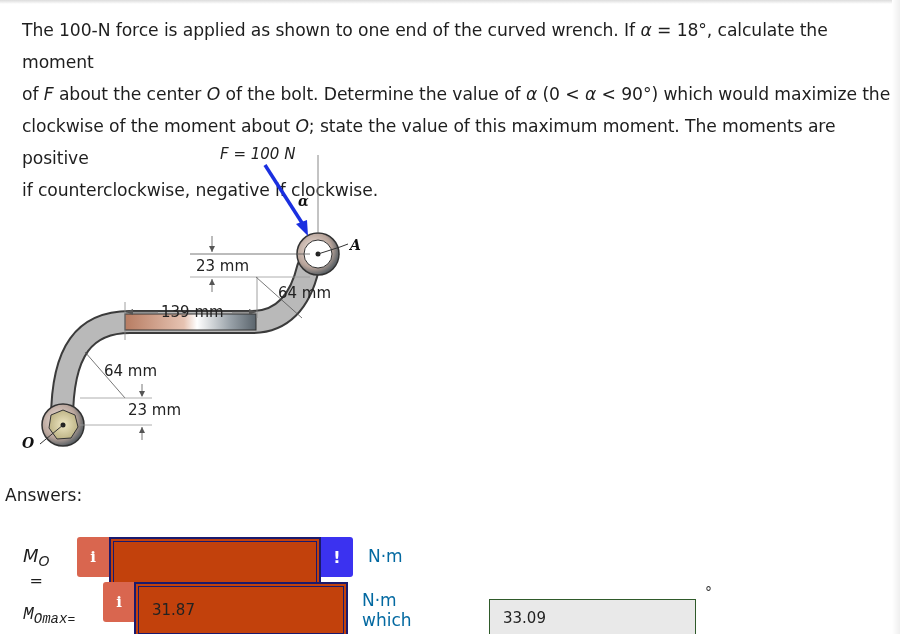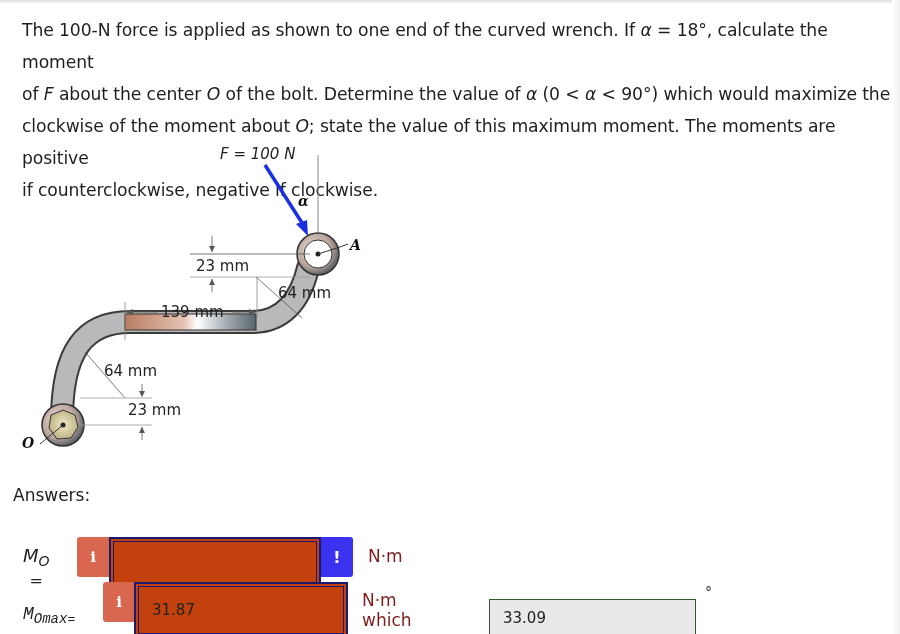--- a/index.html
+++ b/index.html
@@ -8,41 +8,41 @@
   .topbar { position: absolute; left: 0; top: 0; width: 900px; height: 4px; background: linear-gradient(#dcdcdc, #ffffff); }
   .rightedge { position: absolute; right: 0; top: 0; width: 8px; height: 634px; background: linear-gradient(90deg, #ffffff, #efefef); }
   .question {
     position: absolute; left: 22px; top: 14px; width: 870px;
     font-size: 17.2px; line-height: 32px; color: #1e1e1e; letter-spacing: -0.1px;
   }
   .question i { font-style: italic; }
   .figure { position: absolute; left: 0; top: 135px; width: 420px; height: 330px; }
   .dim { font-family: "DejaVu Sans", sans-serif; font-size: 15px; fill: #222; }
   .ital { font-family: "DejaVu Serif", serif; font-style: italic; font-weight: bold; font-size: 14px; fill: #111; }
-  .answers-label { position: absolute; left: 13px; top: 485px; font-size: 17px; color: #1e1e1e; }
+  .answers-label { position: absolute; left: 5px; top: 485px; font-size: 17px; color: #1e1e1e; }
   .row { position: absolute; left: 0; height: 40px; }
   .var-label { position: absolute; font-size: 18px; color: #1e1e1e; font-style: italic; }
   .var-label sub { font-size: 14px; font-style: italic; vertical-align: -4px; }
   .eq { font-style: normal; font-size: 13px; }
   .info-btn {
     position: absolute; width: 32px; height: 40px; background: #d9664f;
     border-radius: 3px 0 0 3px; color: #fff; font-family: "DejaVu Serif", serif;
     font-weight: bold; font-size: 15px; display: flex; align-items: center; justify-content: center;
   }
   .input-box {
     position: absolute; height: 56px; background: #c2410c; border: 2px solid #1a1a6e;
     outline: 1px solid #1a1a6e; outline-offset: -5px; font-size: 15px; color: #222;
     padding-left: 38px; display: flex; align-items: center;
   }
   .warn-btn {
     position: absolute; width: 32px; height: 40px; background: #3b32f0;
     border-radius: 0 3px 3px 0; color: #fff; font-weight: bold; font-size: 16px;
     display: flex; align-items: center; justify-content: center;
   }
-  .unit { position: absolute; font-size: 17px; color: #7f1d1d; }
+  .unit { position: absolute; font-size: 17px; color: #0369a1; }
   .unit i { font-style: italic; }
   .readonly-box {
     position: absolute; height: 38px; background: #e9e9e9; border: 1.5px solid #2f5a2a;
     font-size: 15px; color: #222; padding-left: 13px; display: flex; align-items: center;
   }
   .degree { position: absolute; font-size: 14px; color: #333; }
 </style>
 </head>
 <body>
 

